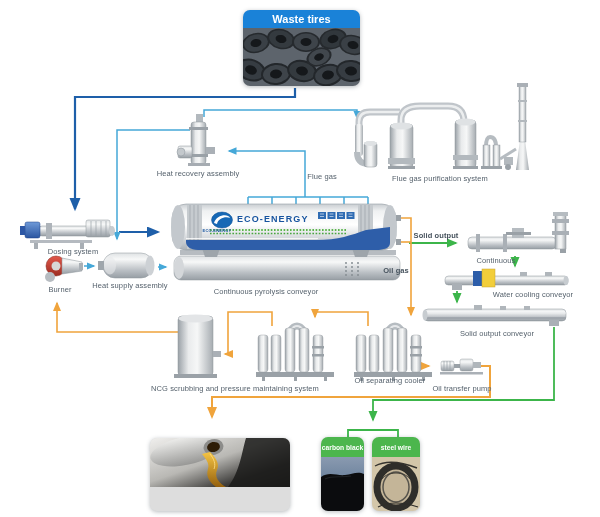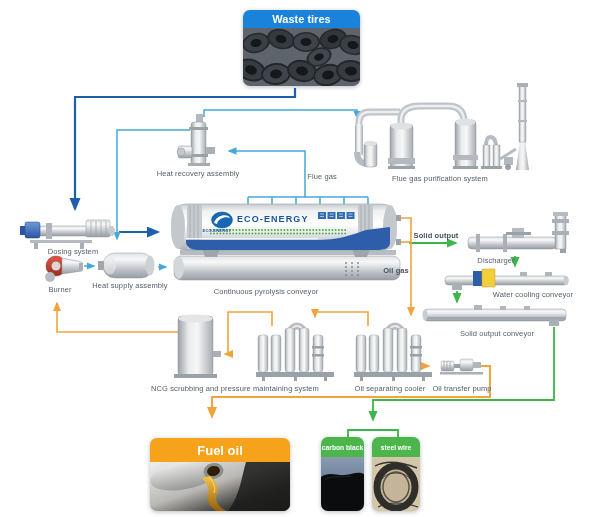--- a/index.html
+++ b/index.html
@@ -291,26 +291,26 @@
   </svg>
 
   <div class="lbl" style="left:73px;top:247px">Dosing system</div>
   <div class="lbl" style="left:60px;top:285px">Burner</div>
   <div class="lbl" style="left:130px;top:281px">Heat supply assembly</div>
   <div class="lbl" style="left:198px;top:169px">Heat recovery assembly</div>
   <div class="lbl" style="left:322px;top:172px">Flue gas</div>
   <div class="lbl" style="left:440px;top:174px">Flue gas purification system</div>
   <div class="lbl" style="left:266px;top:287px">Continuous pyrolysis conveyor</div>
   <div class="lbl dark" style="left:436px;top:231px">Solid output</div>
-  <div class="lbl" style="left:496px;top:256px">Discharger</div>
+  <div class="lbl" style="left:496px;top:256px">Continuous</div>
   <div class="lbl" style="left:533px;top:290px">Water cooling conveyor</div>
   <div class="lbl" style="left:497px;top:329px">Solid output conveyor</div>
   <div class="lbl dark" style="left:396px;top:266px">Oil gas</div>
   <div class="lbl" style="left:235px;top:384px">NCG scrubbing and pressure maintaining system</div>
-  <div class="lbl" style="left:390px;top:384px">Oil separating cooler</div>
+  <div class="lbl" style="left:390px;top:376px">Oil separating cooler</div>
   <div class="lbl" style="left:462px;top:384px">Oil transfer pump</div>
   <div class="brand">ECO-ENERGY</div>
   <div class="brand-sm">ECO-ENERGY</div>
 
   <div class="pbox" id="box-waste">
     <div class="hd">Waste tires</div>
     <svg viewBox="0 0 117 60" width="117" height="60">
       <rect width="117" height="60" fill="#5d646c"></rect>
       <g>
         <g transform="translate(13,15) rotate(-12)">
@@ -366,21 +366,20 @@
         <g transform="translate(76,29) rotate(-22)">
             <ellipse rx="13" ry="9" fill="#262a2e"></ellipse>
             <ellipse rx="11" ry="7.5" fill="#41474d"></ellipse>
             <ellipse rx="5" ry="3.5" fill="#15181b"></ellipse>
           </g>
       </g>
     </svg>
   </div>
 
   <div class="pbox" id="box-fuel">
-    <div class="hd">Fuel oil</div>
     <svg viewBox="0 0 140 49" width="140" height="49">
       <defs>
         <linearGradient id="fuelbg" x1="0" y1="0" x2="1" y2="1">
           <stop offset="0" stop-color="#f0efed"></stop>
             <stop offset=".45" stop-color="#b9b8b4"></stop>
           <stop offset=".75" stop-color="#3c3b39"></stop>
             <stop offset="1" stop-color="#151514"></stop>
         </linearGradient>
         <linearGradient id="gold" x1="0" y1="0" x2="0" y2="1">
           <stop offset="0" stop-color="#f6c544"></stop>

